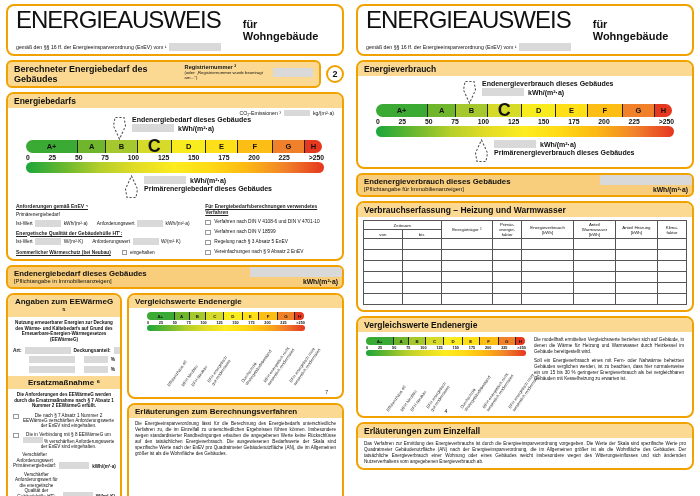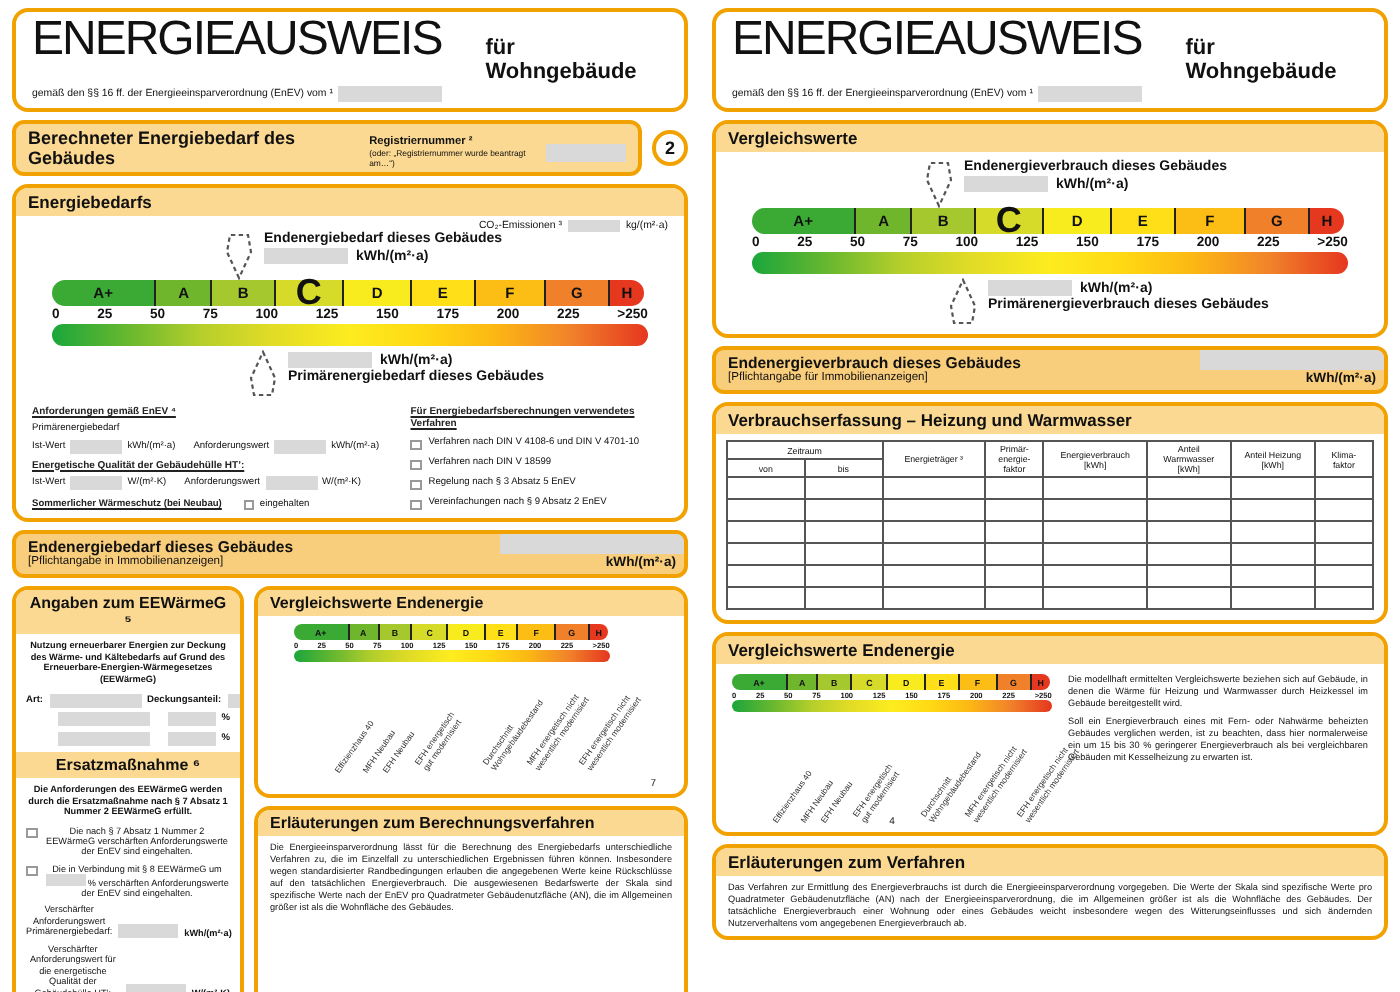--- a/index.html
+++ b/index.html
@@ -11,21 +11,21 @@
   .obox { border:2px solid #f2a200; border-radius:8px; background:#fff; }
   .titlebox { padding:2px 8px 3px; margin-bottom:4px; }
   .t-row { display:flex; align-items:baseline; gap:6px; }
   .t-main { font-size:24px; font-weight:normal; letter-spacing:-1px; line-height:1; }
   .t-suffix { font-size:11px; font-weight:bold;margin-left:16px; }
   .t-law { font-size:5.2px; margin-top:1px; display:flex; align-items:center; gap:3px; }
 
   .ph { background:#d9d9d9; display:inline-block; height:7px; width:40px; flex:none; }
 
   .sec-row { display:flex; align-items:center; gap:5px; margin-bottom:4px; }
-  .sec-band { flex:1; background:#fbd992; border:2px solid #f2a200; border-radius:6px; padding:2px 6px; display:flex; justify-content:space-between; align-items:flex-end; min-height:22px; }
+  .sec-band { flex:1; background:#fbd992; border:2px solid #f2a200; border-radius:6px; padding:2px 6px; display:flex; justify-content:space-between; align-items:flex-start; min-height:22px; }
   .sec-title { font-size:9px; font-weight:bold; }
   .reg { display:flex; align-items:center; gap:3px; }
   .reg-l { font-size:5.6px; font-weight:bold; }
   .reg-n { font-size:4.2px; }
   .circle { width:18px; height:18px; border:2.5px solid #f2a200; border-radius:50%; background:#fff; display:flex; align-items:center; justify-content:center; font-size:9px; font-weight:bold; flex:none; }
 
   .panel { border:2px solid #f2a200; border-radius:8px; overflow:hidden; background:#fff; margin-bottom:4px; }
   .ptitle { background:#fbd992; padding:2px 6px; font-size:8.5px; font-weight:bold; }
   .pbody { padding:2px 8px 4px; }
 
@@ -408,21 +408,21 @@
         <span class="t-suffix">für Wohngebäude</span>
       </div>
       <div class="t-law">
         <span>gemäß den §§ 16 ff. der Energieeinsparverordnung (EnEV) vom ¹</span>
         <span class="ph" style="width:52px;height:8px"></span>
       </div>
     </div>
 
 
     <div class="panel bigscale">
-      <div class="ptitle">Vergleichswerte</div>
+      <div class="ptitle">Energieverbrauch</div>
       <div class="pbody" style="padding-top:4px">
         <div class="cluster" style="margin-left:96px">
           <svg width="15" height="24" viewBox="0 0 15 24">
               <path d="M7.5 23 L1.5 10 L3 1.5 L12 1.5 L13.5 10 Z" fill="none" stroke="#555" stroke-width="1.1" stroke-dasharray="2.2 1.7"></path>
             </svg>
           <div>
             <div class="cl-label">Endenergieverbrauch dieses Gebäudes</div>
             <div class="cl-vrow">
               <span class="ph"></span>
               <span class="cl-unit">kWh/(m²·a)</span>
@@ -631,20 +631,20 @@
           </div>
           <div class="cmp2-r">
             <div class="para">Die modellhaft ermittelten Vergleichswerte beziehen sich auf Gebäude, in denen die Wärme für Heizung und Warmwasser durch Heizkessel im Gebäude bereitgestellt wird.</div>
             <div class="para" style="margin-top:3px">Soll ein Energieverbrauch eines mit Fern- oder Nahwärme beheizten Gebäudes verglichen werden, ist zu beachten, dass hier normalerweise ein um 15 bis 30 % geringerer Energieverbrauch als bei vergleichbaren Gebäuden mit Kesselheizung zu erwarten ist.</div>
           </div>
         </div>
       </div>
     </div>
 
     <div class="panel">
-      <div class="ptitle">Erläuterungen zum Verfahren</div>
+      <div class="ptitle">Erläuterungen zum Einzelfall</div>
       <div class="pbody" style="padding:3px 6px">
         <div class="para">Das Verfahren zur Ermittlung des Energieverbrauchs ist durch die Energieeinsparverordnung vorgegeben. Die Werte der Skala sind spezifische Werte pro Quadratmeter Gebäudenutzfläche (AN) nach der Energieeinsparverordnung, die im Allgemeinen größer ist als die Wohnfläche des Gebäudes. Der tatsächliche Energieverbrauch einer Wohnung oder eines Gebäudes weicht insbesondere wegen des Witterungseinflusses und sich ändernden Nutzerverhaltens vom angegebenen Energieverbrauch ab.</div>
       </div>
     </div>
 
   </div>
 </div>
 
 </body></html>

